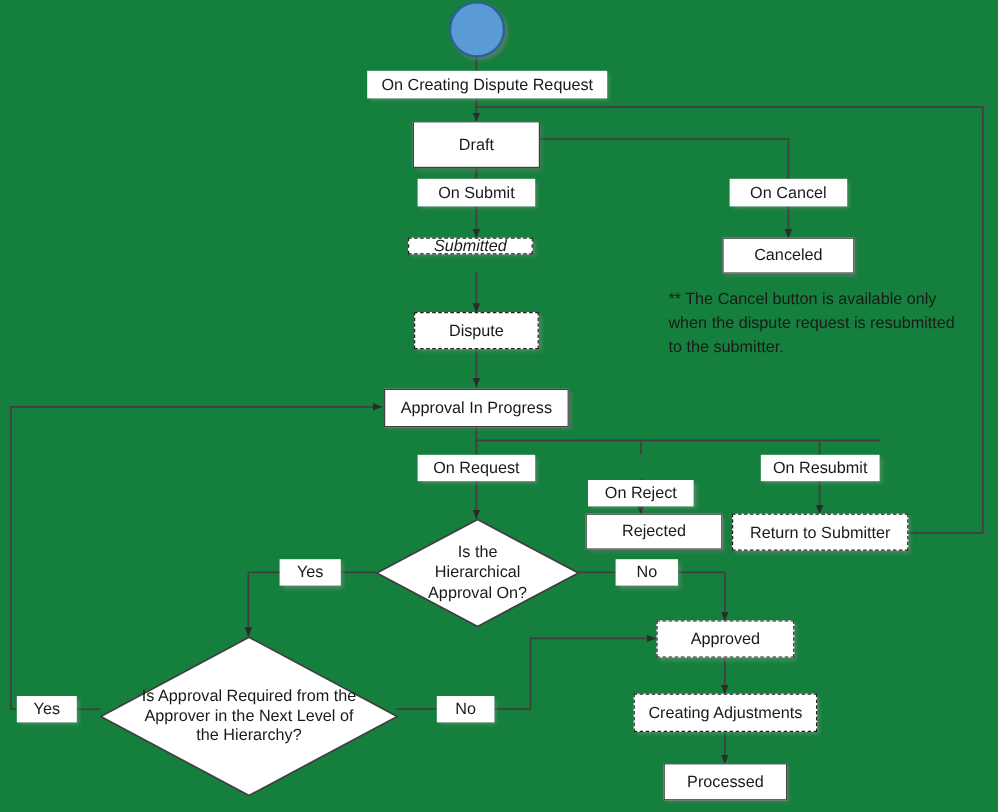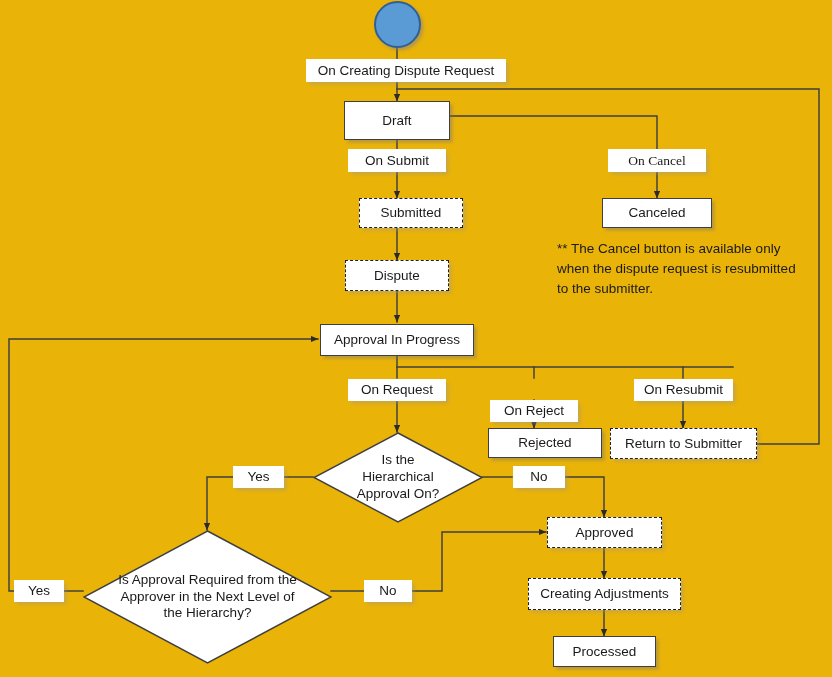--- a/index.html
+++ b/index.html
@@ -7,21 +7,21 @@
     padding: 0;
     background: #ffffff;
   }
   body {
     font-family: "Liberation Sans", sans-serif;
   }
   #canvas {
     position: relative;
     width: 832px;
     height: 677px;
-    background: #eab308;
+    background: #15803d;
     overflow: hidden;
   }
   #wires {
     position: absolute;
     left: 0; top: 0;
     width: 832px;
     height: 677px;
     pointer-events: none;
   }
   .node {
@@ -153,39 +153,39 @@
       <path d="M604,610 L604,636" marker-end="url(#arrow)"></path>
     </g>
   </svg>
 
   <div class="start-circle" style="left:374px; top:1px; width:43px; height:43px; background:#5b9bd5; border:2px solid #2f5f96;"></div>
 
   <div class="edge-label" style="left:306px; top:59px; width:200px; height:23px;">On Creating Dispute Request</div>
 
   <div class="edge-label" style="left:348px; top:149px; width:98px; height:23px;">On Submit</div>
 
-  <div class="edge-label" style="left:608px; top:149px; width:98px; height:23px;font-family:Liberation Serif, serif;">On Cancel</div>
+  <div class="edge-label" style="left:608px; top:149px; width:98px; height:23px;">On Cancel</div>
 
   <div class="edge-label" style="left:348px; top:379px; width:98px; height:22px;">On Request</div>
 
   <div class="edge-label" style="left:490px; top:400px; width:88px; height:22px;">On Reject</div>
 
   <div class="edge-label" style="left:634px; top:379px; width:99px; height:22px;">On Resubmit</div>
 
   <div class="edge-label" style="left:233px; top:466px; width:51px; height:22px;">Yes</div>
 
   <div class="edge-label" style="left:513px; top:466px; width:52px; height:22px;">No</div>
 
   <div class="edge-label" style="left:14px; top:580px; width:50px; height:22px;">Yes</div>
 
   <div class="edge-label" style="left:364px; top:580px; width:48px; height:22px;">No</div>
 
   <div class="node solid" style="left:344px; top:101px; width:106px; height:39px;">Draft</div>
 
-  <div class="node dashed" style="left:359px; top:198px; width:104px; height:30px;">Submitted</div>
+  <div class="node dashed" style="left:340px; top:198px; width:104px; height:14px;font-style:italic;">Submitted</div>
 
   <div class="node dashed" style="left:345px; top:260px; width:104px; height:31px;">Dispute</div>
 
   <div class="node solid" style="left:320px; top:324px; width:154px; height:32px;">Approval In Progress</div>
 
   <div class="node solid" style="left:602px; top:198px; width:110px; height:30px;">Canceled</div>
 
   <div class="node solid" style="left:488px; top:428px; width:114px; height:30px;">Rejected</div>
 
   <div class="node dashed" style="left:610px; top:428px; width:147px; height:31px;">Return to Submitter</div>

